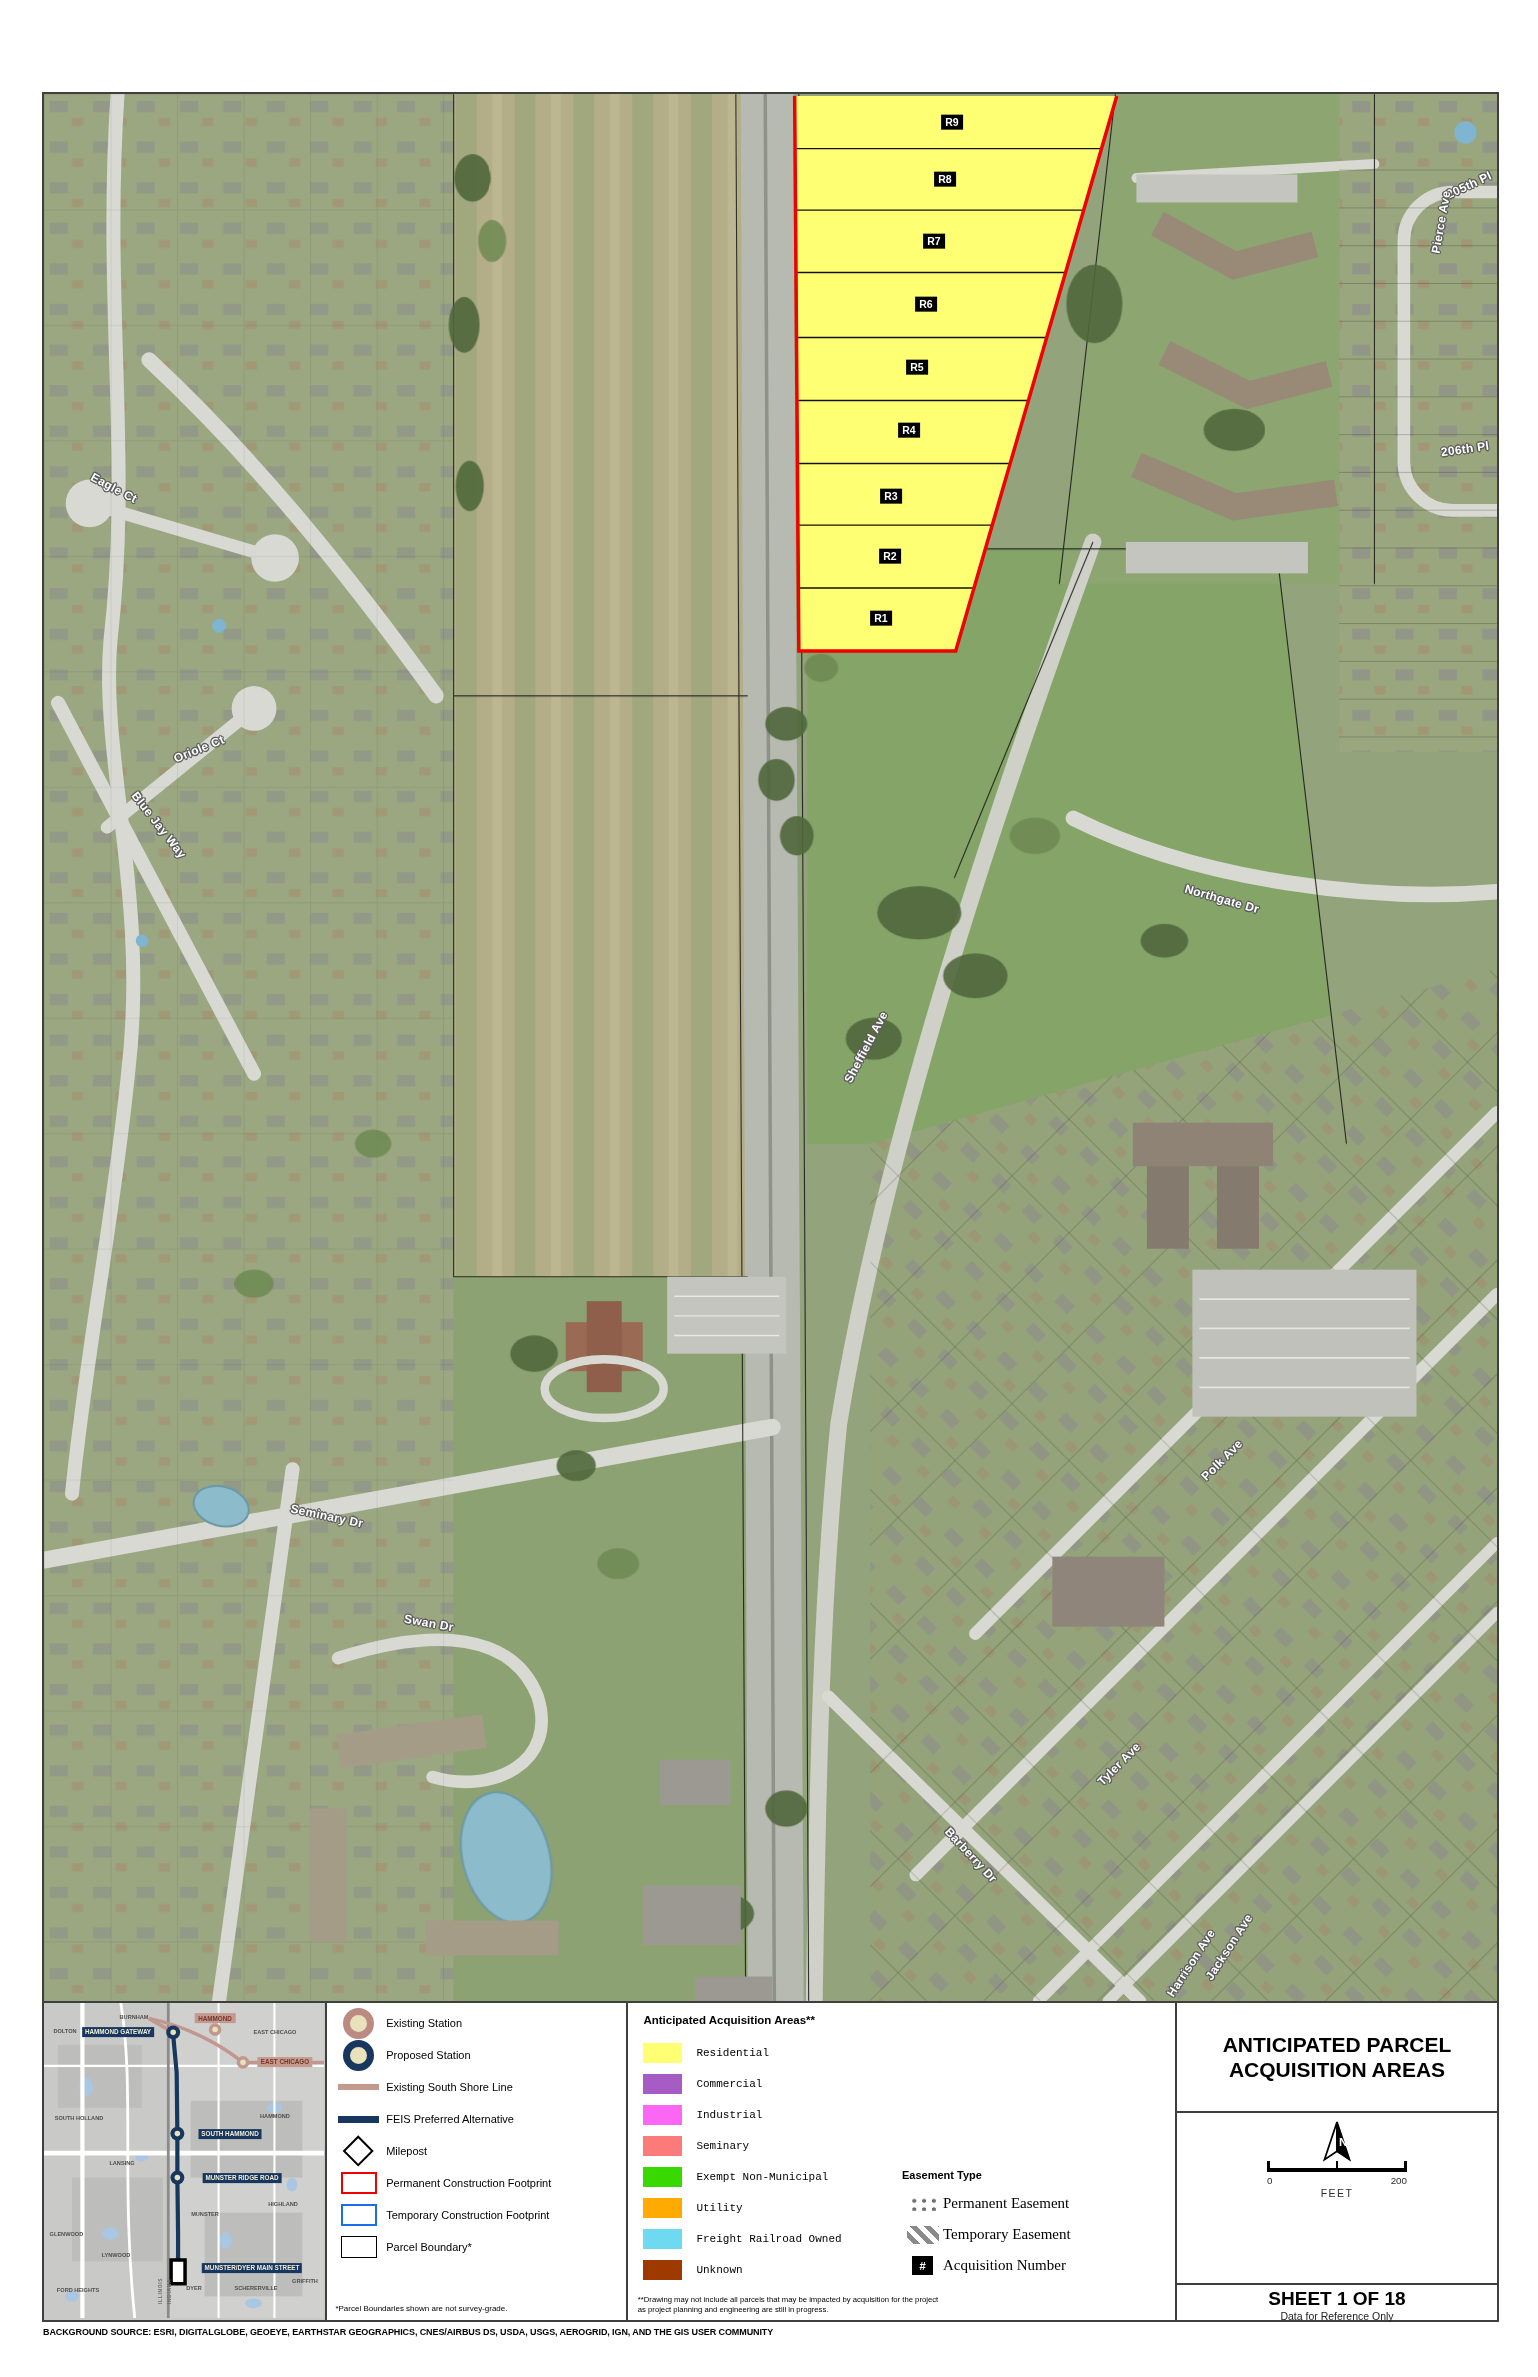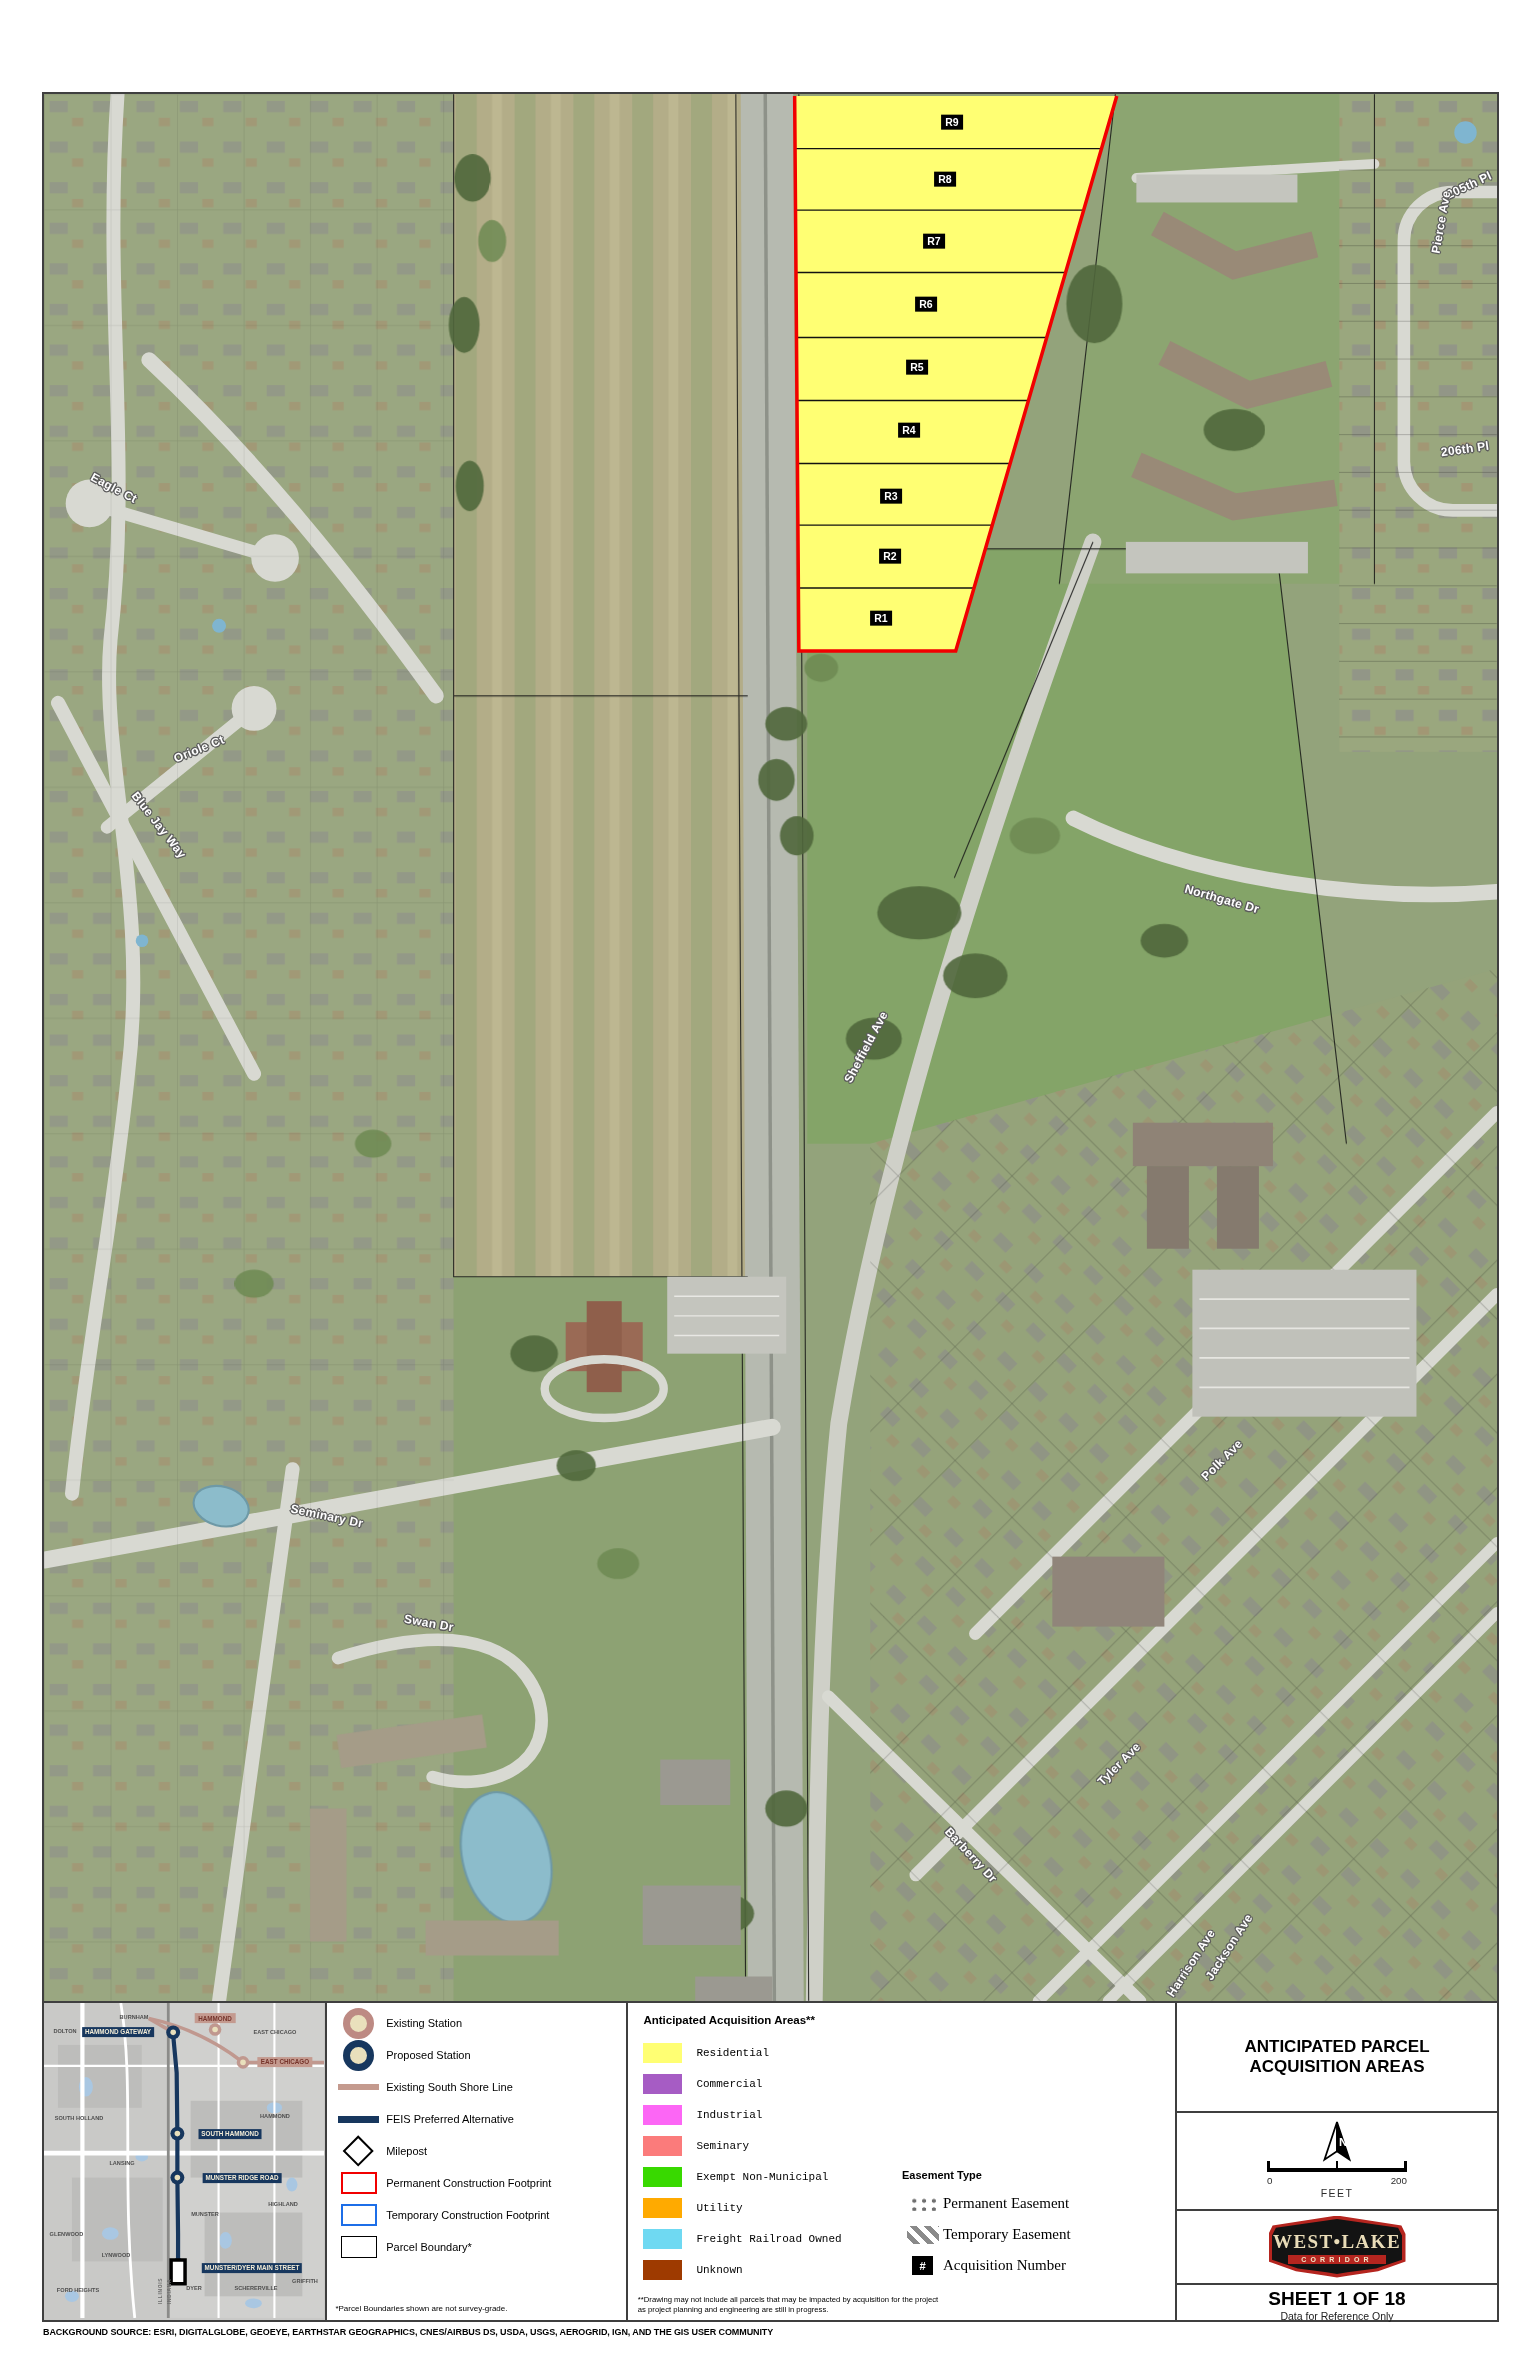--- a/index.html
+++ b/index.html
@@ -47,21 +47,21 @@
   #easement-box{position:absolute;left:274px;top:166px;}
   #easement-title{font-size:11px;font-weight:bold;color:#000;margin-bottom:7px;}
   .ease-row{display:flex;align-items:center;height:31px;}
   .ease-icon{width:41px;flex:0 0 41px;display:flex;justify-content:center;align-items:center;}
   .ease-label{font-size:15px;color:#000;font-family:Liberation Serif, serif;}
   .icon-dots{width:29px;height:15.4px;background-image:radial-gradient(circle 2.1px,#6f6f6f 1.8px,transparent 2.1px);background-size:9.8px 8.4px;background-position:1.4px 0.7px;}
   .icon-hatch{width:32px;height:18px;background:repeating-linear-gradient(45deg,transparent 0 4.9px,#8a8a8a 4.9px 9.8px);}
   .icon-hash{width:21px;height:19px;background:#000;color:#fff;font-weight:bold;font-size:11.2px;display:flex;align-items:center;justify-content:center;}
   
   .tp-row{position:absolute;left:0;right:0;box-sizing:border-box;}
-  #tp-title{top:0;height:108px;display:flex;align-items:center;justify-content:center;text-align:center;font-size:17px;font-weight:bold;color:#000;line-height:1.2;padding:0 21px;}
+  #tp-title{top:0;height:108px;display:flex;align-items:center;justify-content:center;text-align:center;font-size:21px;font-weight:bold;color:#000;line-height:1.2;padding:0 21px;}
   #tp-mid{top:108px;height:98px;border-top:2.8px solid #3f3f3f;}
   #tp-logo{top:206px;height:73px;border-top:2.8px solid #3f3f3f;display:flex;align-items:center;justify-content:center;}
   #tp-sheet{top:280px;height:36px;border-top:2.8px solid #3f3f3f;text-align:center;}
   #north-arrow{position:absolute;left:50%;top:5.6px;transform:translateX(-50%);}
   #scalebar{position:absolute;left:50%;top:55px;transform:translateX(-50%);width:140px;}
   #scalebar .bar{height:4.2px;background:#000;position:relative;}
   #scalebar .tick{position:absolute;top:-7px;width:2.8px;height:11.2px;background:#000;}
   #scalebar .t0{left:0;} #scalebar .t1{left:69px;width:2.1px;} #scalebar .t2{right:0;}
   #scalebar .nums{display:flex;justify-content:space-between;font-size:9.8px;color:#2c2c2c;margin-top:2.8px;}
   #scalebar .unit{text-align:center;font-size:10.5px;color:#2c2c2c;letter-spacing:1.4px;margin-top:1.4px;}
@@ -467,28 +467,20 @@
           <div class="tick t1"></div>
           <div class="tick t2"></div>
         </div>
       <div class="nums">
         <span>0</span>
         <span>200</span>
       </div>
       <div class="unit">FEET</div>
     </div>
   </div>
-  <div id="tp-logo" class="tp-row">
-    <div id="logo-badge">
-      <div class="shape"></div>
-        <div class="shape-inner"></div>
-      <div id="logo-line1">WEST•LAKE</div>
-      <div id="logo-line2">CORRIDOR</div>
-    </div>
-  </div>
   <div id="tp-sheet" class="tp-row">
     <div id="sheet-no">SHEET 1 OF 18</div>
     <div id="sheet-note">Data for Reference Only</div>
   </div>
 </div>
 
 <div id="source-line">BACKGROUND  SOURCE: ESRI, DIGITALGLOBE, GEOEYE, EARTHSTAR GEOGRAPHICS, CNES/AIRBUS DS, USDA, USGS, AEROGRID, IGN, AND THE GIS USER COMMUNITY</div>
 
 
 </body></html>

